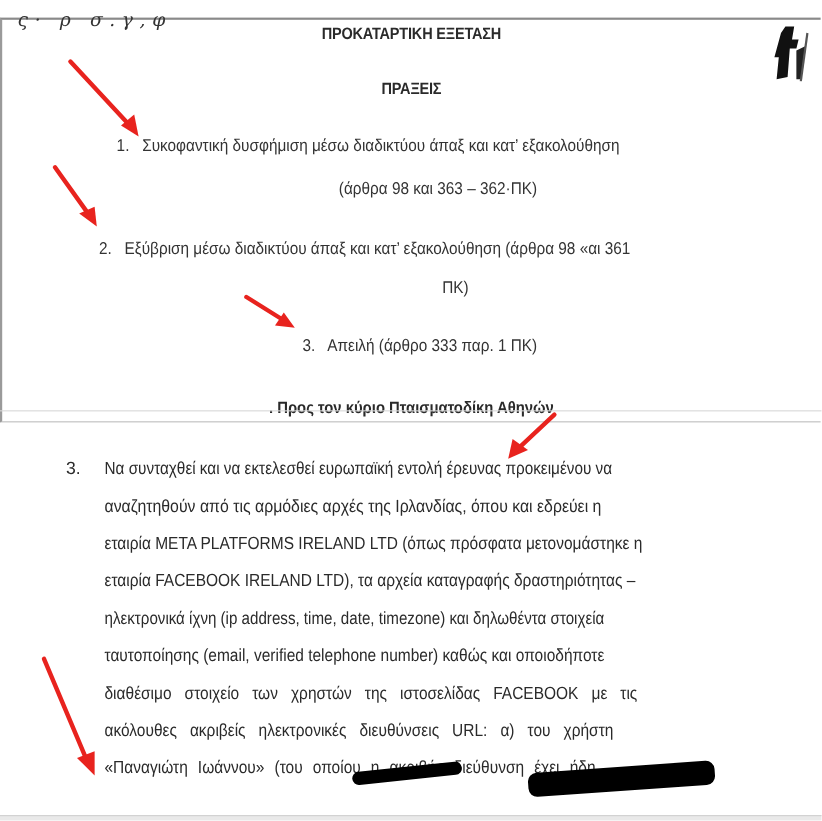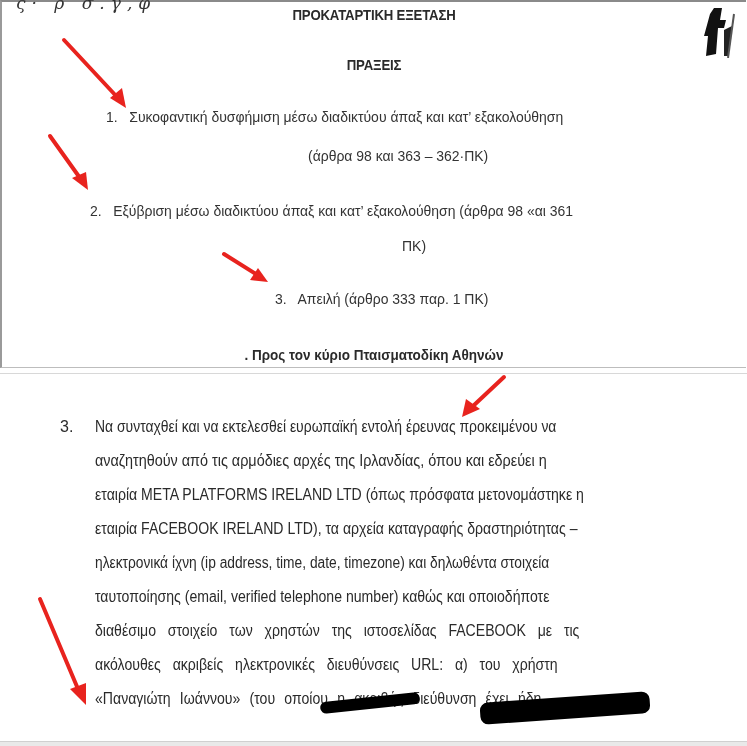--- a/index.html
+++ b/index.html
@@ -3,21 +3,21 @@
 <meta charset="utf-8">
 <style>
   html, body { margin: 0; padding: 0; }
   body {
     width: 747px; height: 746px; position: relative; overflow: hidden;
     background: #ffffff;
     font-family: "Liberation Sans", "DejaVu Sans", sans-serif;
     color: #222;
   }
   .top-panel {
-    position: absolute; left: 0; top: 0; width: 746px; height: 368px;
+    position: absolute; left: 0; top: 16px; width: 746px; height: 368px;
     border-top: 2px solid #8a8a8a; border-left: 2px solid #9a9a9a;
     border-bottom: 1px solid #bdbdbd; box-sizing: border-box; background: #fff;
   }
   .scrawl {
     position: absolute; left: 14px; top: -9px; font-size: 17px; color: #333;
     letter-spacing: 6px; font-style: italic; font-family: "DejaVu Serif", serif;
   }
   .sig {
     position: absolute; left: 700px; top: 4px; width: 34px; height: 52px;
   }

